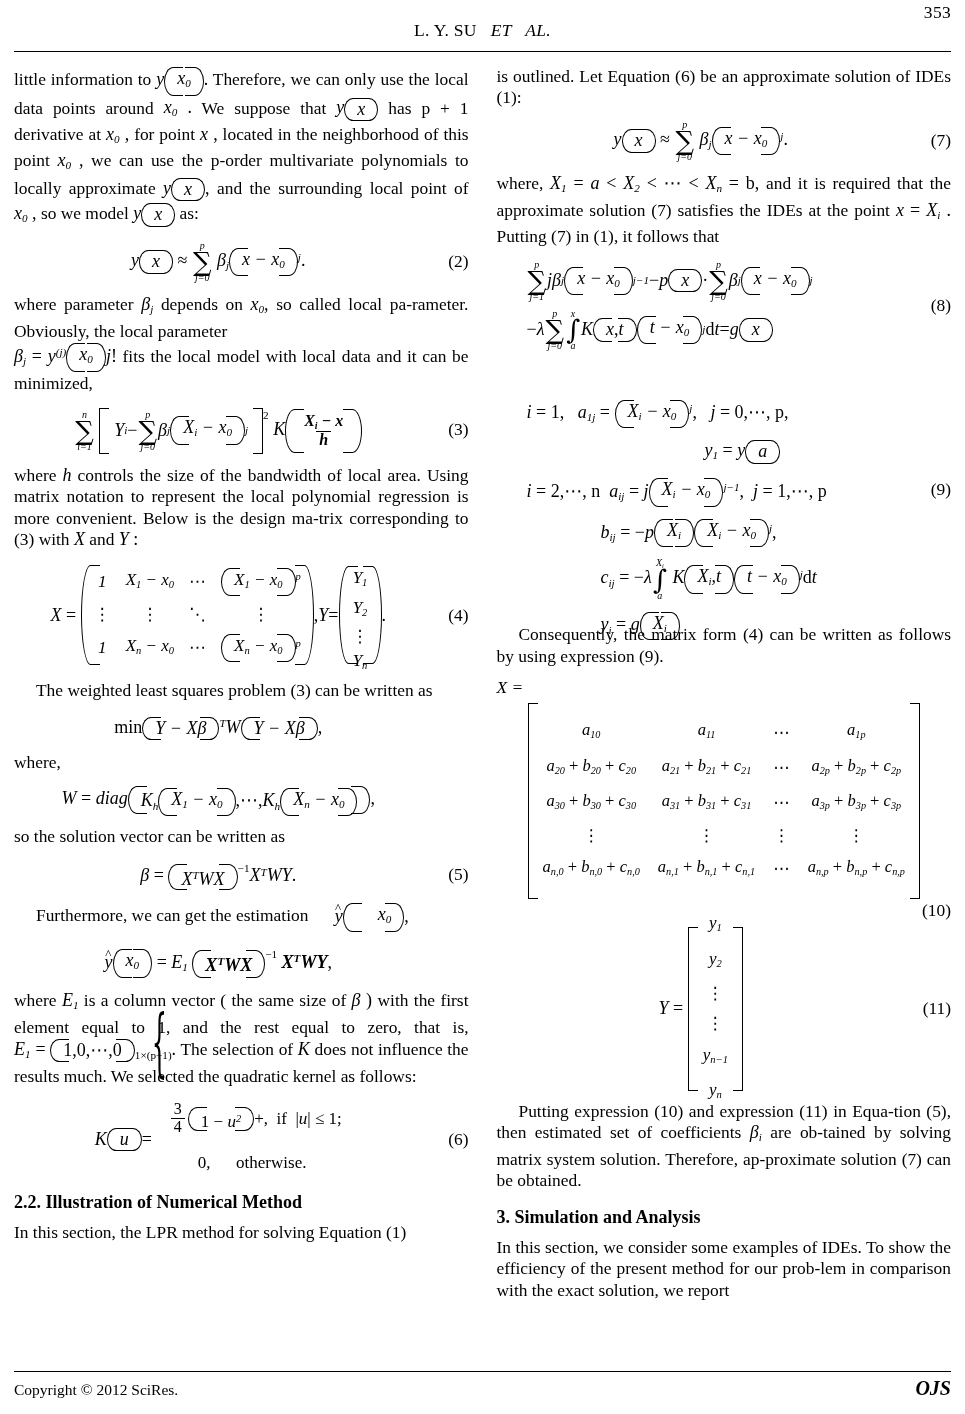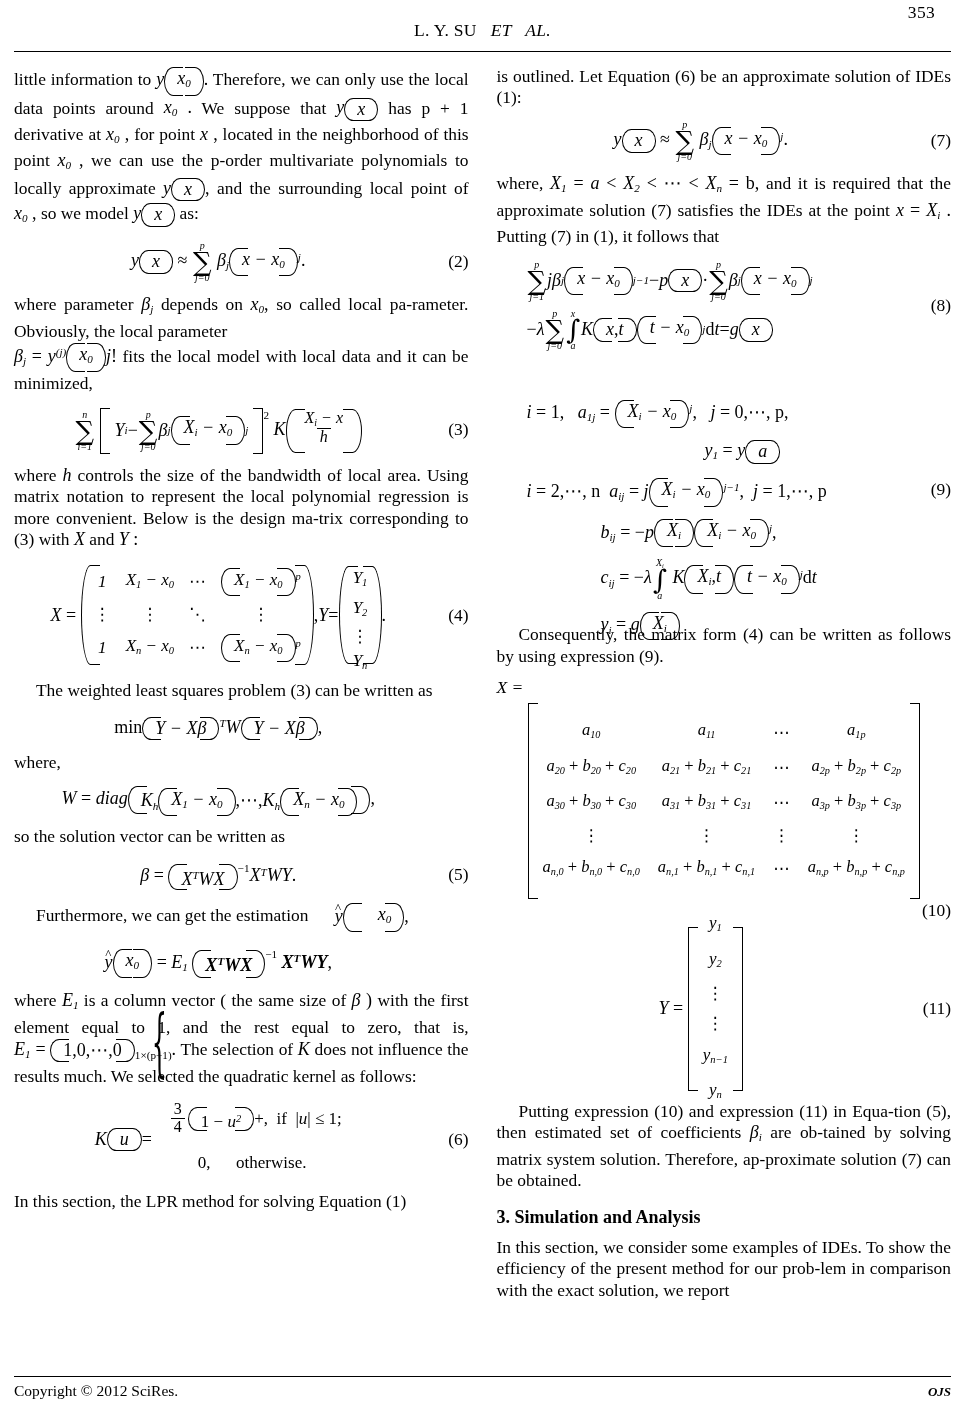--- a/index.html
+++ b/index.html
@@ -24,21 +24,21 @@
     display:flex;
     align-items:flex-start;
     justify-content:center;
     font-size:17.5px;
     letter-spacing:.3px;
     padding-top:20px;
   }
   .runhead .center{white-space:pre;}
   .runhead .et{font-style:italic;}
   .runhead .pageno{
-    position:absolute;right:16px;top:2px;
+    position:absolute;right:0;top:2px;
     font-size:17.5px;
   }
   .rule{
     border:0;border-top:1px solid #000;
     margin:0;height:0;
   }
   .rule.head{margin-top:1px;}
 
   
   .cols{
@@ -225,21 +225,21 @@
     left:14px;right:14px;
     bottom:14px;
   }
   .footer{
     display:flex;
     justify-content:space-between;
     align-items:baseline;
     font-size:15.5px;
     padding-top:5px;
   }
-  .footer .ojs{font-weight:bold;font-style:italic;font-size:13px;}
+  .footer .ojs{font-weight:bold;font-style:italic;font-size:20px;}
 </style>
 </head>
 <body>
 
 <div class="page">
 
   <div class="runhead">
     <div class="center"><span>L. Y. SU</span>&nbsp;&nbsp;&nbsp;<span class="et">ET   AL.</span></div>
     <div class="pageno">353</div>
   </div>
@@ -345,21 +345,21 @@
                   </span>
               β<sub>j</sub><span class="prn">
                     <span class="pe l"></span>
                     <span class="pin">X<sub>i</sub> − x<sub>0</sub></span>
                     <span class="pe r"></span>
                   </span><sup>j</sup></span>
                 <span class="edge r"></span>
               </span><sup class="r" style="vertical-align:1.4em;">2</sup>
             K<span class="prn" style="height:46px;">
                 <span class="pe l"></span>
-                <span class="pin" style="display:flex;">
+                <span class="pin" style="display:flex;align-items:center;font-weight:bold;">
                   <span class="frac">
                     <span class="num">X<sub>i</sub> − x</span>
                     <span class="den">h</span>
                   </span>
                 </span>
                 <span class="pe r"></span>
               </span>
           </span>
         </div>
         <div class="tag">(3)</div>
@@ -551,20 +551,21 @@
                   <span class="mr">0,</span>&nbsp;&nbsp;&nbsp;&nbsp;&nbsp;&nbsp;
                   <span class="mr">otherwise.</span>
                 </span>
               </span>
             </span>
           </span>
         </div>
         <div class="tag">(6)</div>
       </div>
 
+      <div class="h3">2.2. Illustration of Numerical Method</div>
 
       <p>In this section, the LPR method for solving Equation (1)</p>
     </div>
 
     <div class="col">
 
       <p>is outlined. Let Equation (6) be an approximate solution of IDEs (1):</p>
 
       <div class="mathrow">
         <div class="body">

